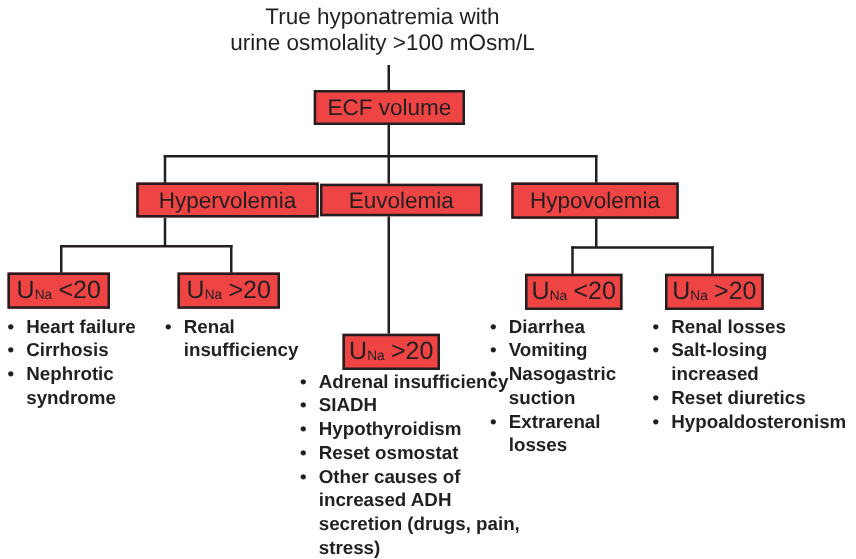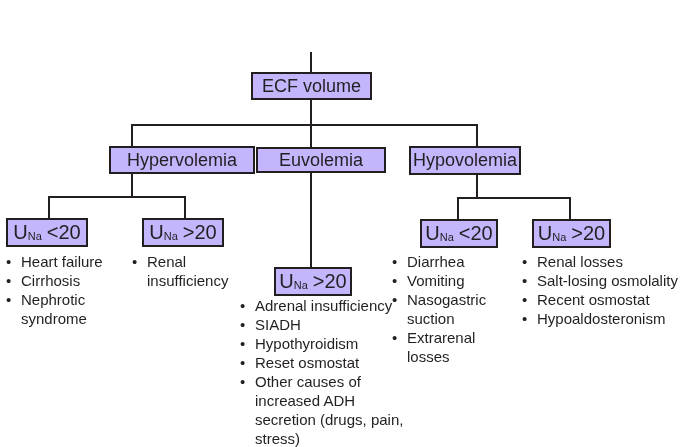--- a/index.html
+++ b/index.html
@@ -22,21 +22,21 @@
     top: 3px;
     width: 372px;
     text-align: center;
     font-size: 18px;
     line-height: 21px;
     color: #231f20;
   }
   .node {
     position: absolute;
     border: 2px solid #231f20;
-    background: #c4b5fd;
+    background: #ef4444;
     display: flex;
     align-items: center;
     justify-content: center;
     font-size: 18px;
     color: #231f20;
     box-sizing: border-box;
     white-space: nowrap;
   }
   .una {
     font-size: 20px;
@@ -61,32 +61,33 @@
     margin: 0;
     padding: 0;
     list-style: none;
     font-size: 15px;
     line-height: 19px;
     color: #231f20;
   }
   ul.causes li {
     position: relative;
     padding-left: 17px;
+    font-weight: bold;
   }
   ul.causes li::before {
     content: "\2022";
     position: absolute;
     left: 2px;
   }
 
   
   #node-ecf        { left: 251px; top: 72px;  width: 121px; height: 28px; }
   #node-hyper      { left: 64px;  top: 146px; width: 146px; height: 28px; margin-left: 45px; }
   #node-eu         { left: 256px; top: 147px; width: 130px; height: 26px; }
-  #node-hypo       { left: 409px; top: 146px; width: 112px; height: 29px; }
+  #node-hypo       { left: 409px; top: 146px; width: 134px; height: 29px; }
   #node-hyper-low  { left: 6px;   top: 218px; width: 82px;  height: 29px; }
   #node-hyper-high { left: 142px; top: 218px; width: 82px;  height: 29px; }
   #node-eu-high    { left: 274px; top: 267px; width: 78px;  height: 29px; }
   #node-hypo-low   { left: 420px; top: 219px; width: 78px;  height: 29px; }
   #node-hypo-high  { left: 532px; top: 219px; width: 79px;  height: 29px; }
 
   
   #c-title-ecf   { left: 310px; top: 52px;  height: 20px; }
   #c-ecf-down    { left: 310px; top: 100px; height: 25px; }
   #c-branch-h    { left: 131px; top: 124px; width: 347px; }
@@ -108,20 +109,24 @@
   #list-hyper-high { left: 130px; top: 252px; width: 100px; }
   #list-eu-high    { left: 238px; top: 296px; width: 182px; }
   #list-hypo-low   { left: 390px; top: 252px; width: 112px; }
   #list-hypo-high  { left: 520px; top: 252px; width: 162px; }
 </style>
 </head>
 <body>
 
 <div class="stage">
 
+  <div class="diagram-title">
+    <div>True hyponatremia with</div>
+    <div>urine osmolality &gt;100 mOsm/L</div>
+  </div>
 
   <div class="line vline" id="c-title-ecf"></div>
   <div class="line vline" id="c-ecf-down"></div>
   <div class="line hline" id="c-branch-h"></div>
   <div class="line vline" id="c-stub-hyper"></div>
   <div class="line vline" id="c-stub-eu"></div>
   <div class="line vline" id="c-stub-hypo"></div>
   <div class="line vline" id="c-hyper-down"></div>
   <div class="line hline" id="c-hyper-h"></div>
   <div class="line vline" id="c-hyper-s1"></div>
@@ -179,18 +184,18 @@
       <li>Other causes of increased ADH secretion (drugs, pain, stress)</li>
     </ul>
   <ul class="causes" id="list-hypo-low">
       <li>Diarrhea</li>
       <li>Vomiting</li>
       <li>Nasogastric suction</li>
       <li>Extrarenal losses</li>
     </ul>
   <ul class="causes" id="list-hypo-high">
       <li>Renal losses</li>
-      <li>Salt-losing osmolality</li>
-      <li>Recent osmostat</li>
+      <li>Salt-losing increased</li>
+      <li>Reset diuretics</li>
       <li>Hypoaldosteronism</li>
     </ul>
 
 </div>
 
 </body></html>

